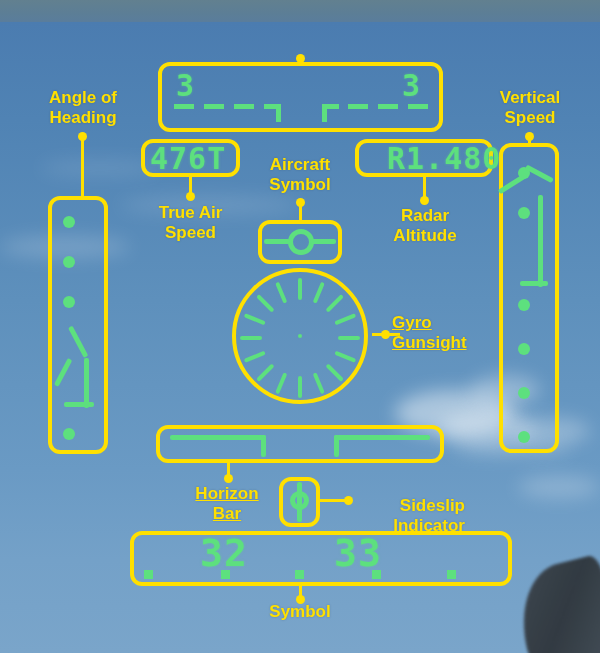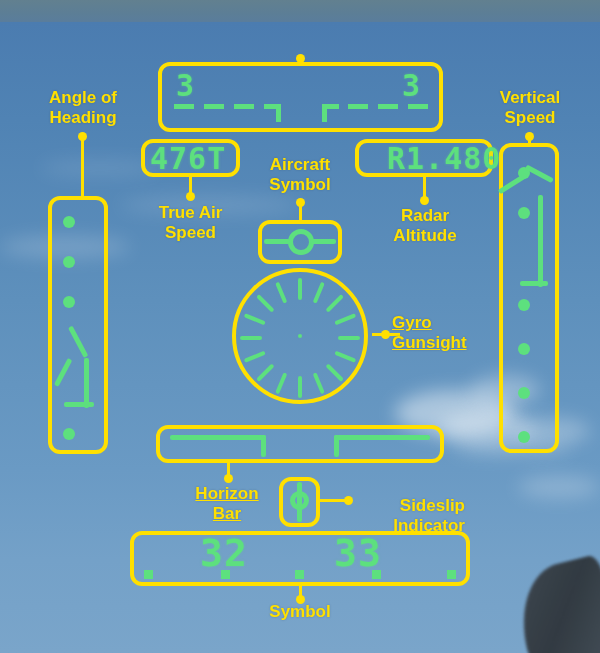--- a/index.html
+++ b/index.html
@@ -268,21 +268,21 @@
   <div class="box" id="sideslip-box" style="left:279px; top:477px; width:41px; height:50px;">
     <div style="position:absolute; left:7px; top:10px; width:19px; height:19px;
                 border:5px solid #5de07e; border-radius:50%;"></div>
     <div class="g" style="left:14px; top:1px; width:5px; height:40px; border-radius:2px;"></div>
   </div>
   <div class="leader" style="left:320px; top:499px; width:32px; height:3px;"></div>
   <div class="dot" style="left:344px; top:496px;"></div>
   <div class="lbl" style="left:355px; top:484px; width:110px; text-align:right;margin-top:12px;">Sideslip
 Indicator</div>
 
-  <div class="box" id="heading-box" style="left:130px; top:531px; width:340px; height:55px;">
+  <div class="box" id="heading-box" style="left:130px; top:531px; width:382px; height:55px;">
     <div class="gtext" style="left:66px; top:-4px; font-size:38px;">32</div>
     <div class="gtext" style="left:200px; top:-4px; font-size:38px;">33</div>
     <div class="gsq" style="left:10px;  top:35px;"></div>
     <div class="gsq" style="left:87px;  top:35px;"></div>
     <div class="gsq" style="left:161px; top:35px;"></div>
     <div class="gsq" style="left:238px; top:35px;"></div>
     <div class="gsq" style="left:313px; top:35px;"></div>
   </div>
   <div class="leader" style="left:299px; top:586px; width:3px; height:14px;"></div>
   <div class="dot" style="left:296px; top:595px;"></div>

